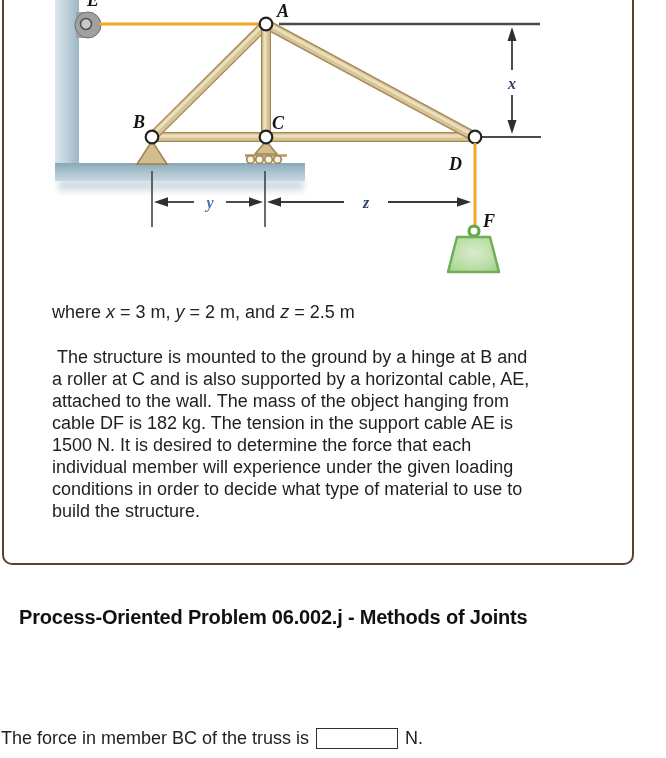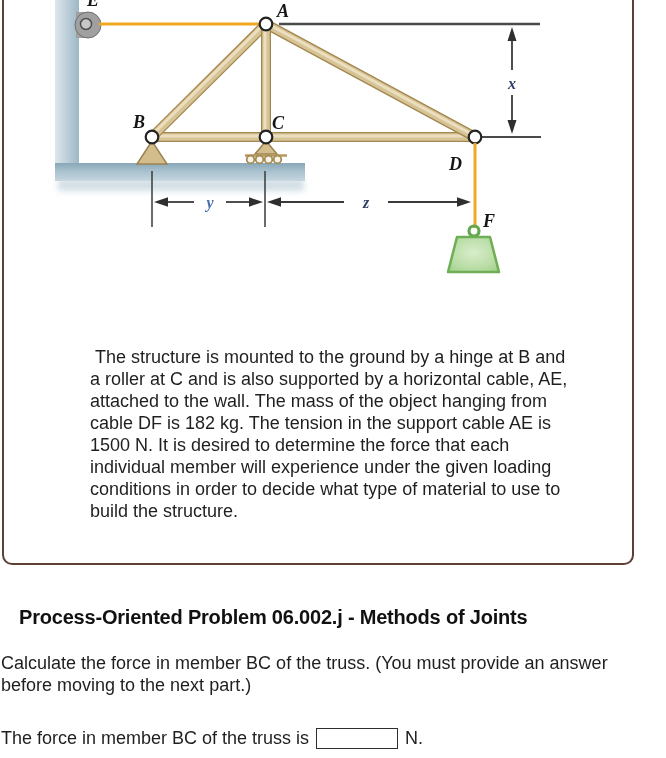--- a/index.html
+++ b/index.html
@@ -4,21 +4,21 @@
 <style>
   html,body{margin:0;padding:0;background:#fff;}
   #screen{position:relative;width:666px;height:758px;overflow:hidden;background:#fff;
           font-family:"Liberation Sans",sans-serif;color:#1f1f1f;}
   .problem-box{position:absolute;left:2px;top:-44px;width:628px;height:605px;
                border:2px solid #5c4033;border-radius:10px;background:#fff;}
   .figure-svg{position:absolute;left:0;top:0;}
   .given-line{position:absolute;left:52px;top:302px;font-size:18px;white-space:pre;}
   .given-line .var{font-style:italic;}
   .description{position:absolute;left:52px;top:346px;width:560px;font-size:18px;
-               line-height:22px;white-space:pre-wrap;margin-left:38px;}
+               line-height:22px;white-space:pre-wrap;}
   .heading{position:absolute;left:2px;top:589px;font-size:20px;font-weight:700;
            color:#111;letter-spacing:-0.2px;margin:17px;}
   .question{position:absolute;left:1px;top:652px;width:664px;font-size:18px;
             line-height:22px;white-space:pre-wrap;}
   .answer-row{position:absolute;left:1px;top:728px;display:flex;align-items:flex-start;
               font-size:18px;}
   .answer-input{width:74px;height:19px;margin:0 7px;border:1.5px solid #2e2e2e;
                 border-radius:0;background:#fff;font-size:15px;padding:0 3px;
                 font-family:"Liberation Sans",sans-serif;}
   .joint-label{font-family:"Liberation Serif",serif;font-style:italic;font-weight:bold;
@@ -135,34 +135,33 @@
     </g>
     <text x="366" y="208" text-anchor="middle" class="dim-label" fill="#2f3f68">z</text>
 
     <text x="277" y="17" class="joint-label">A</text>
     <text x="133" y="128" class="joint-label">B</text>
     <text x="272" y="129" class="joint-label">C</text>
     <text x="449" y="170" class="joint-label">D</text>
     <text x="483" y="227" class="joint-label">F</text>
   </svg>
 
+  <div class="given-line"><span>where </span><span class="var">x</span><span> = 3 m, </span><span class="var">y</span><span> = 2 m, and </span><span class="var">z</span><span> = 2.5 m</span></div>
 
   <div class="description"> The structure is mounted to the ground by a hinge at B and
 a roller at C and is also supported by a horizontal cable, AE,
 attached to the wall. The mass of the object hanging from
 cable DF is 182 kg. The tension in the support cable AE is
 1500 N. It is desired to determine the force that each
 individual member will experience under the given loading
 conditions in order to decide what type of material to use to
 build the structure.</div>
 
   <h1 class="heading">Process-Oriented Problem 06.002.j - Methods of Joints</h1>
 
-  <div class="question">Calculate the force in member BC of the truss. (You must provide an answer
-before moving to the next part.)</div>
 
   <div class="answer-row">
     <span>The force in member BC of the truss is</span>
     <input class="answer-input" type="text" value="" style="">
     <span>N.</span>
   </div>
 
 </div>
 
 </body></html>

